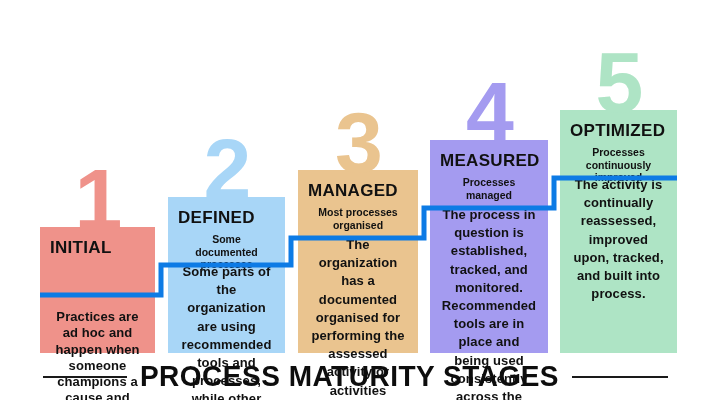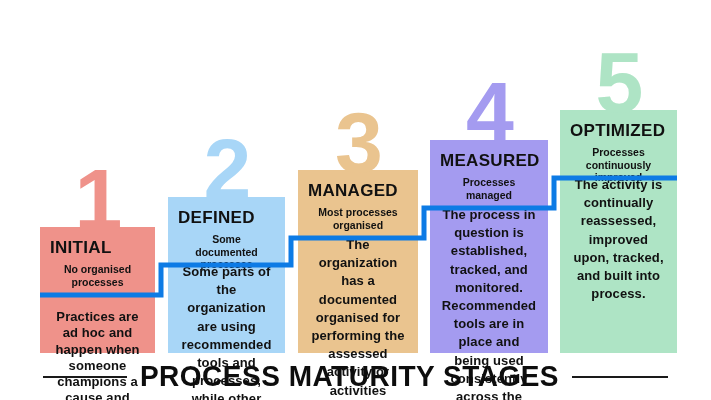--- a/index.html
+++ b/index.html
@@ -102,21 +102,20 @@
 </style>
 </head>
 <body>
 
 <div id="canvas">
 
   <section class="stage stage-1" style="background-color: rgb(239, 146, 138);">
     <div class="stage-number" style="color: rgb(239, 146, 138);">1</div>
     <div class="stage-header">
       <h2 class="stage-name">INITIAL</h2>
-      <p class="stage-subtitle">No organised processes</p>
     </div>
     <p class="stage-body">Practices are ad hoc and happen when someone champions a cause and fights for it.</p>
   </section>
 
   <section class="stage stage-2" style="background-color: rgb(168, 214, 247);">
     <div class="stage-number" style="color: rgb(168, 214, 247);">2</div>
     <div class="stage-header">
       <h2 class="stage-name">DEFINED</h2>
       <p class="stage-subtitle">Some documented processes</p>
     </div>

